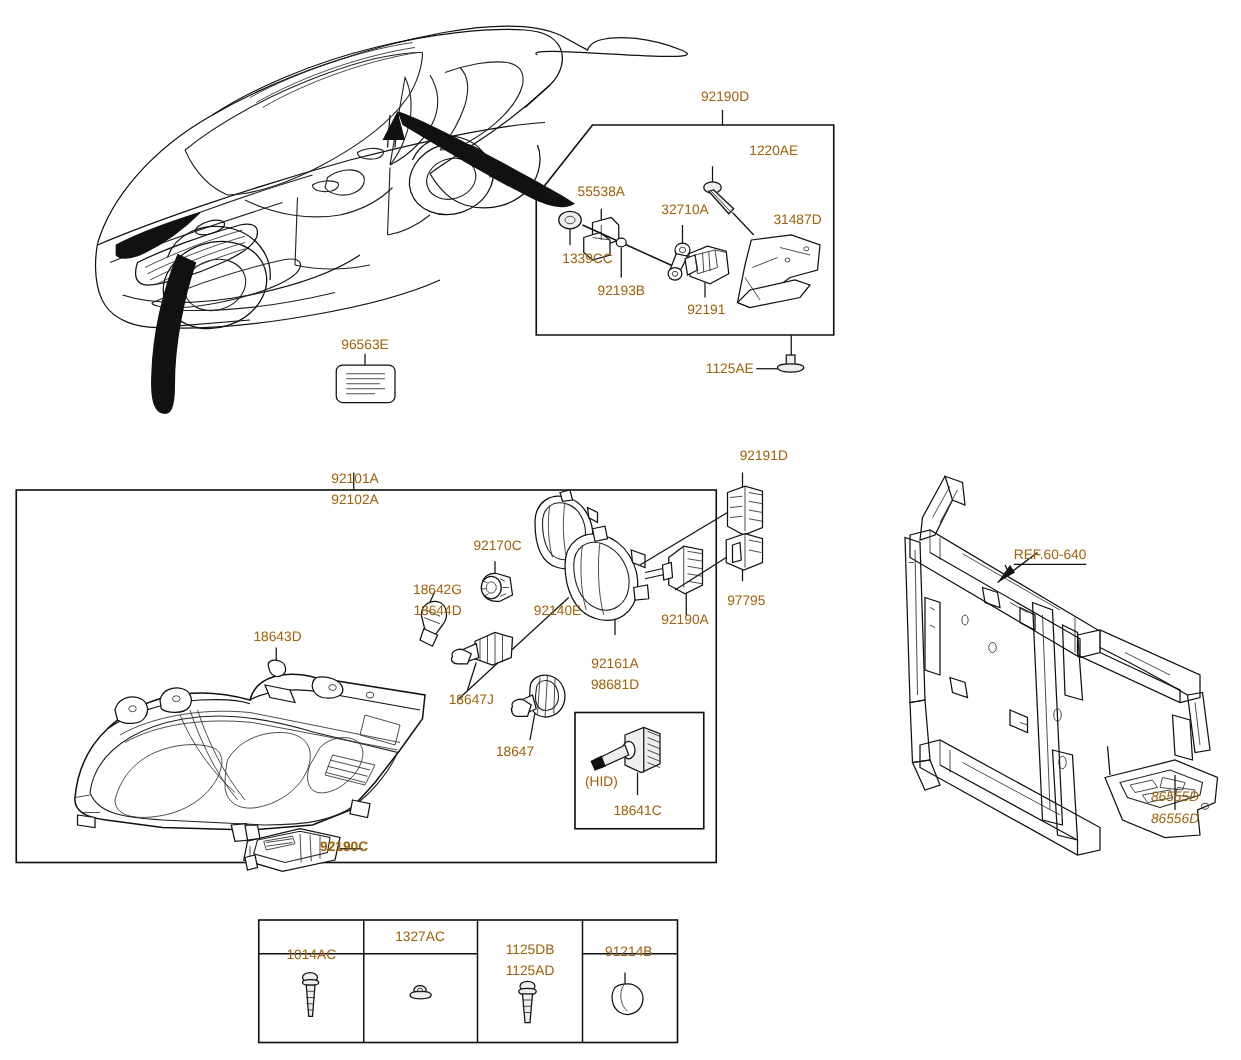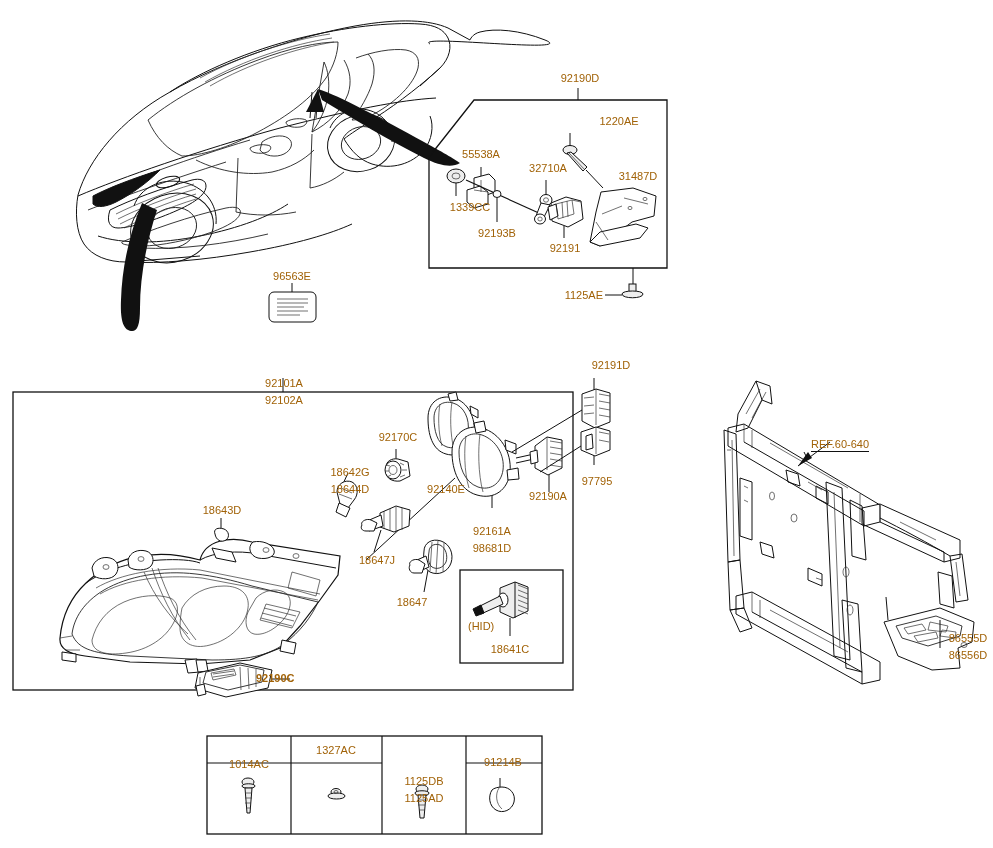--- a/index.html
+++ b/index.html
@@ -592,20 +592,20 @@
 <div class="lbl c" style="left:548px;top:488px;">92190A</div>
 <div class="lbl c" style="left:611px;top:357px;">92191D</div>
 <div class="lbl c" style="left:597px;top:473px;">97795</div>
 <div class="lbl c" style="left:377px;top:552px;">18647J</div>
 <div class="lbl c" style="left:412px;top:594px;text-align:right;">18647</div>
 <div class="lbl" style="left:468px;top:574px;margin-top:44px;">(HID)</div>
 <div class="lbl c" style="left:510px;top:641px;">18641C</div>
 <div class="lbl" style="left:256px;top:670px;font-weight:bold;">92190C</div>
 
 <div class="lbl" style="left:811px;top:436px;"><span class="underline">REF.60-640</span></div>
-<div class="lbl c two" style="left:968px;top:630px;"><span>86555D</span><br><span>86556D</span></div>
+<div class="lbl c two" style="left:940px;top:630px;font-style:italic;"><span>86555D</span><br><span>86556D</span></div>
 
 <div class="lbl c" style="left:249px;top:756px;">1014AC</div>
 <div class="lbl c" style="left:336px;top:742px;">1327AC</div>
-<div class="lbl c two" style="left:424px;top:773px;"><span>1125DB</span><br><span>1125AD</span></div>
+<div class="lbl c two" style="left:424px;top:752px;"><span>1125DB</span><br><span>1125AD</span></div>
 <div class="lbl c" style="left:503px;top:754px;">91214B</div>
 
 </div>
 
 </body></html>

